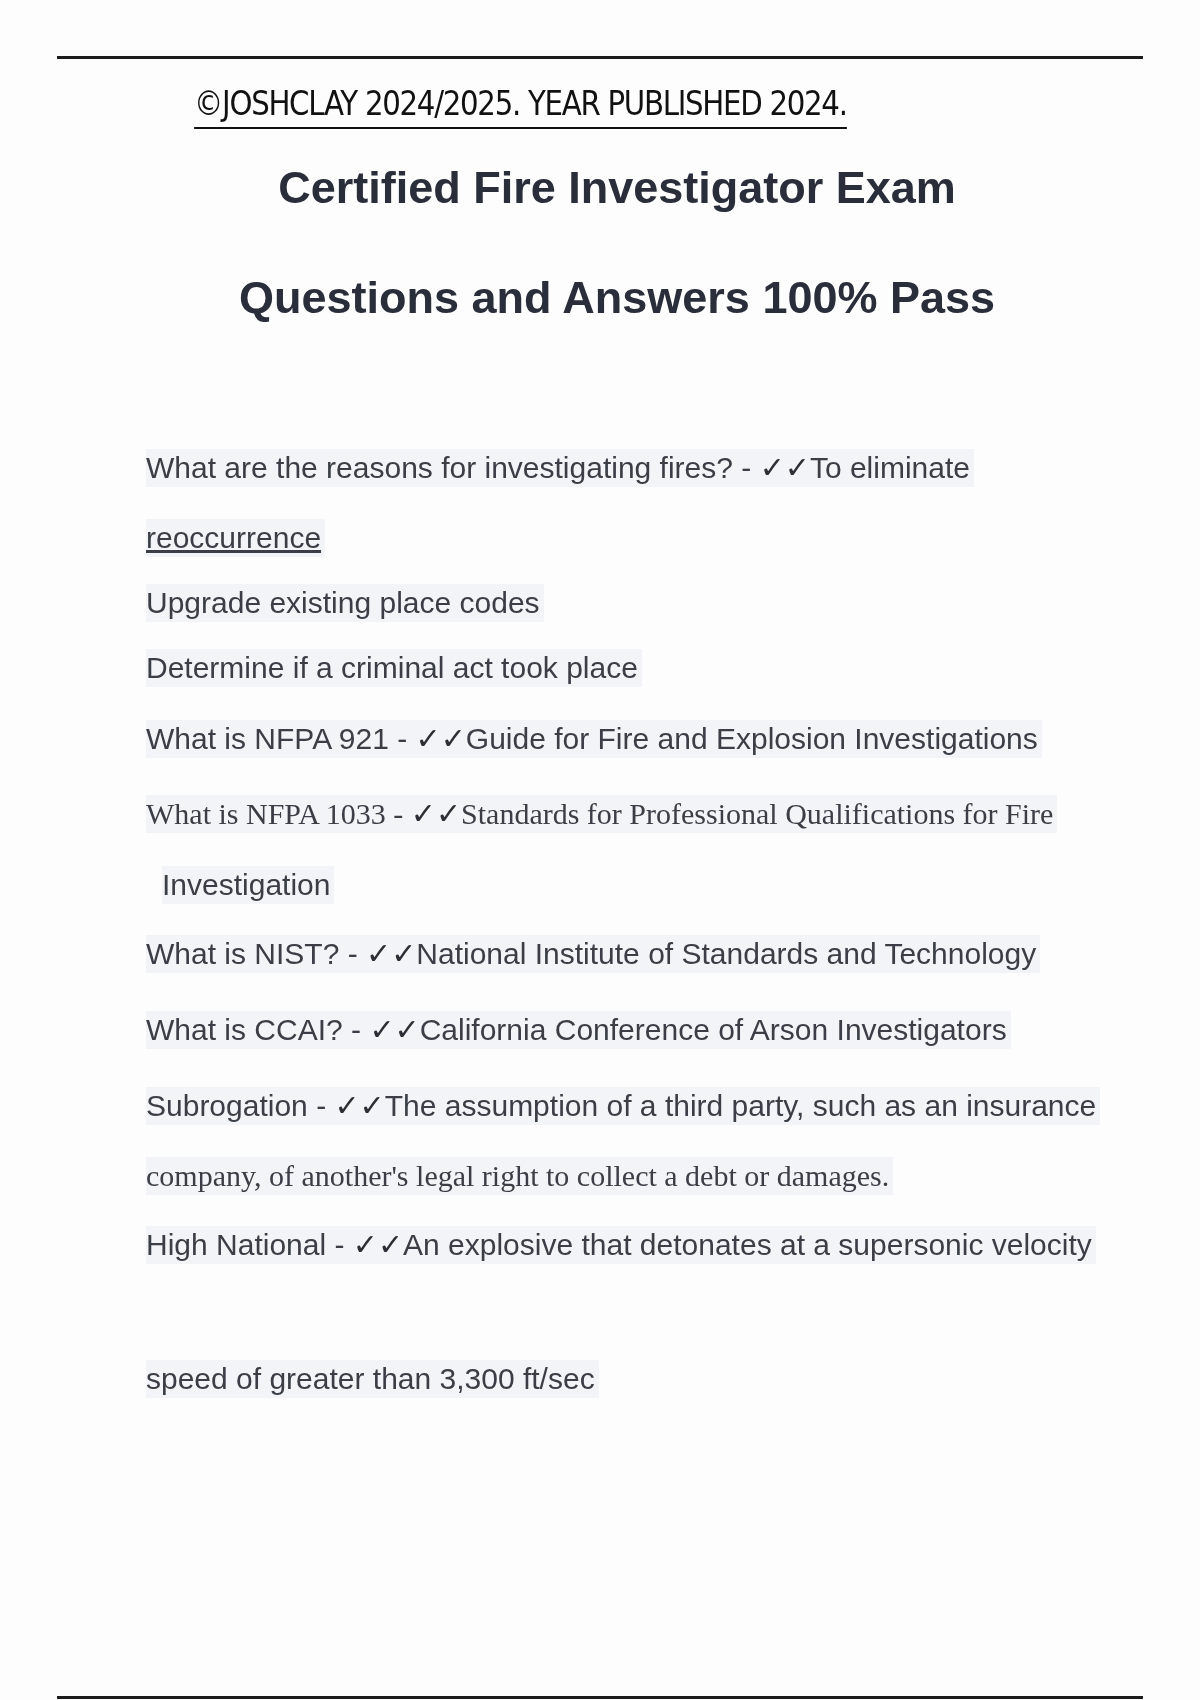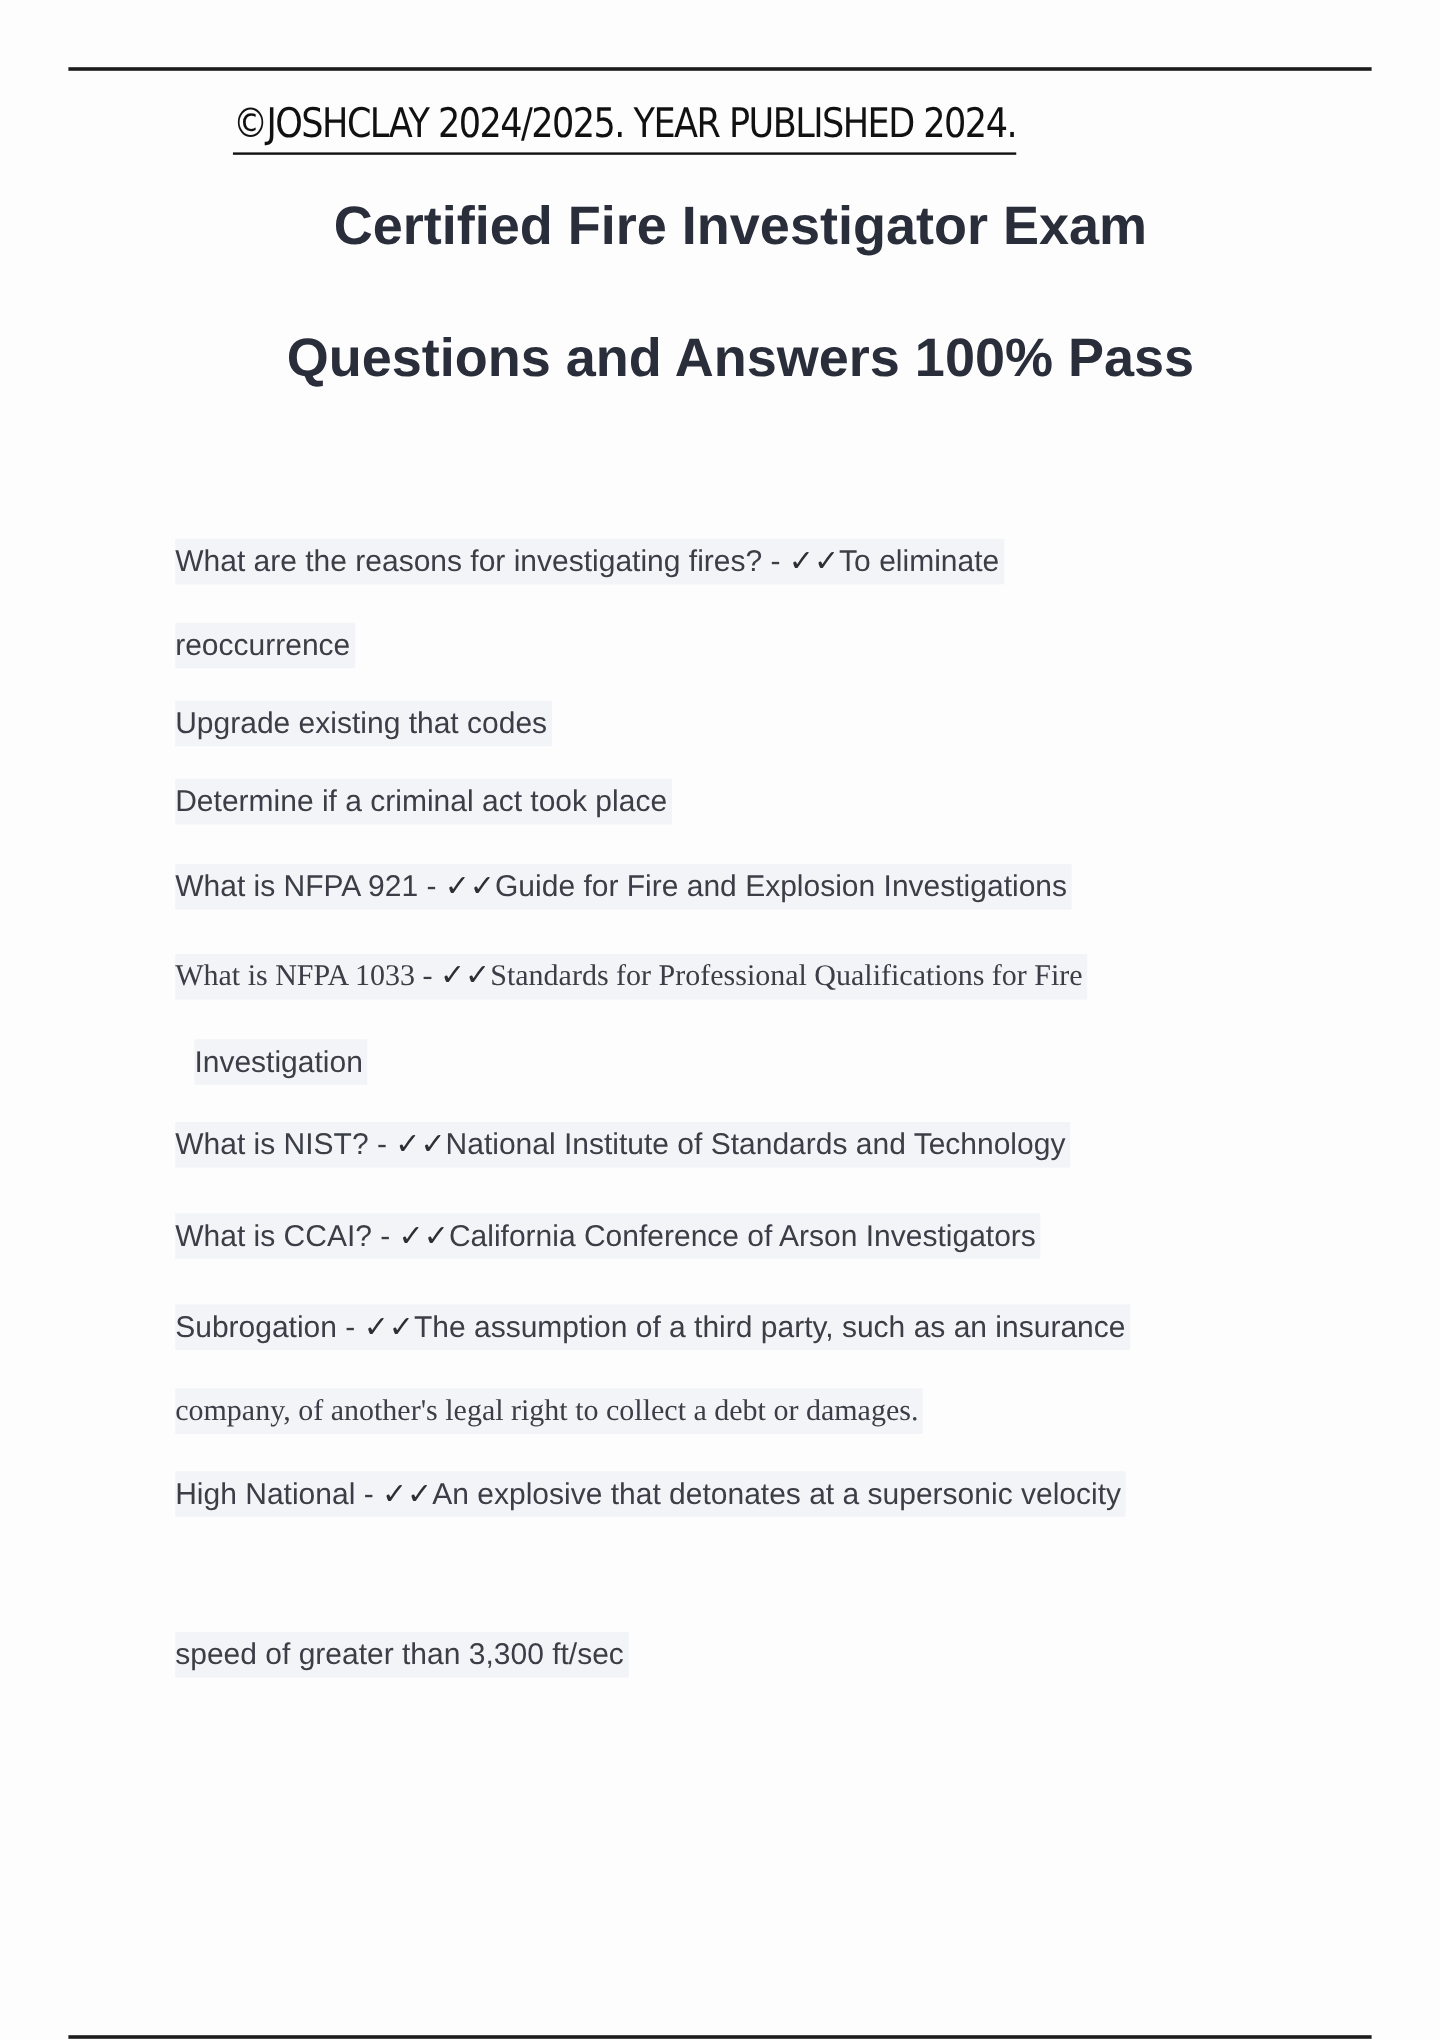--- a/index.html
+++ b/index.html
@@ -52,21 +52,21 @@
       color: #2a2d3a;
       line-height: 56px;
     }
     .title.l1 { top: 160px; }
     .title.l2 { top: 270px; }
 
     .line {
       position: absolute;
       left: 146px;
       font-family: "Liberation Sans", sans-serif;
-      font-size: 25px;
+      font-size: 30px;
       color: #3b3e46;
       line-height: 38px;
       padding-right: 4px;
       background: #f3f4f7;
       white-space: nowrap;
     }
     .check {
       color: #2c2f36;
     }
   </style>
@@ -78,22 +78,22 @@
 <div class="copyright">
   <span>©JOSHCLAY 2024/2025. YEAR PUBLISHED 2024.</span>
 </div>
 
 <div class="title l1">Certified Fire Investigator Exam</div>
 <div class="title l2">Questions and Answers 100% Pass</div>
 
 <div class="line" style="top:449px;">
   <span>What are the reasons for investigating fires? - </span><span class="check">✓✓</span><span>To eliminate</span>
 </div>
-<div class="line" style="top:519px;">reoccurrence</div>
-<div class="line" style="top:584px;">Upgrade existing that codes</div>
+<div class="line" style="top:519px;text-decoration:underline;">reoccurrence</div>
+<div class="line" style="top:584px;">Upgrade existing place codes</div>
 <div class="line" style="top:649px;">Determine if a criminal act took place</div>
 
 <div class="line" style="top:720px;">
   <span>What is NFPA 921 - </span><span class="check">✓✓</span><span>Guide for Fire and Explosion Investigations</span>
 </div>
 
 <div class="line" style="top:795px;font-family:Liberation Serif, serif;">
   <span>What is NFPA 1033 - </span><span class="check">✓✓</span><span>Standards for Professional Qualifications for Fire</span>
 </div>
 <div class="line" style="top:866px;margin-left:16px;">Investigation</div>

